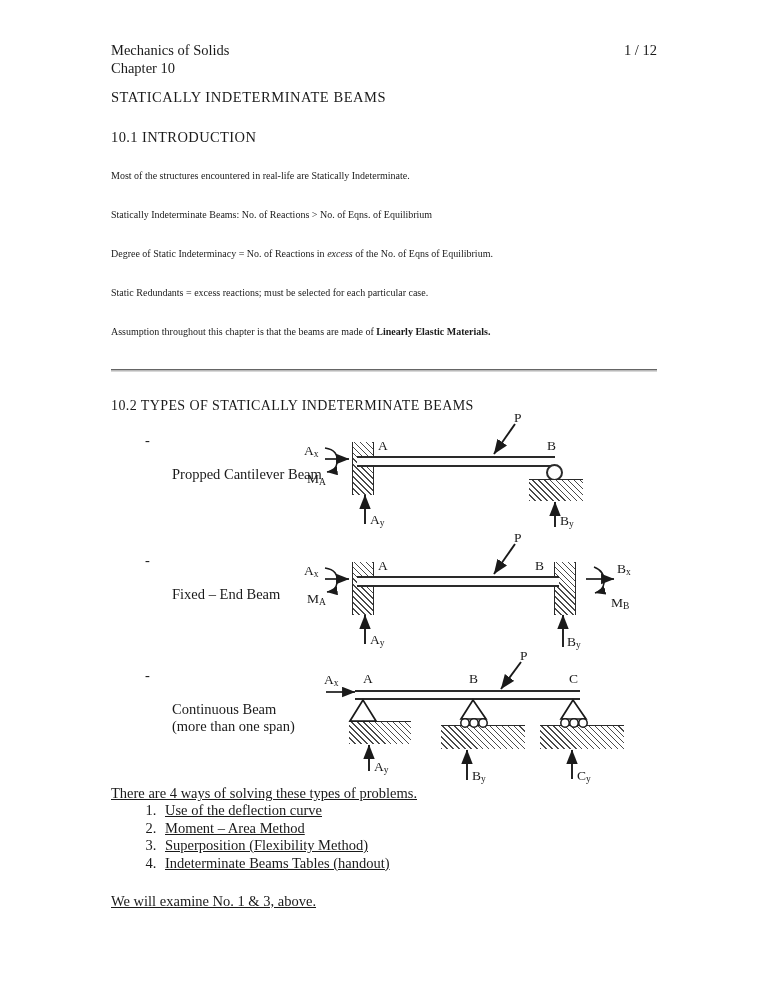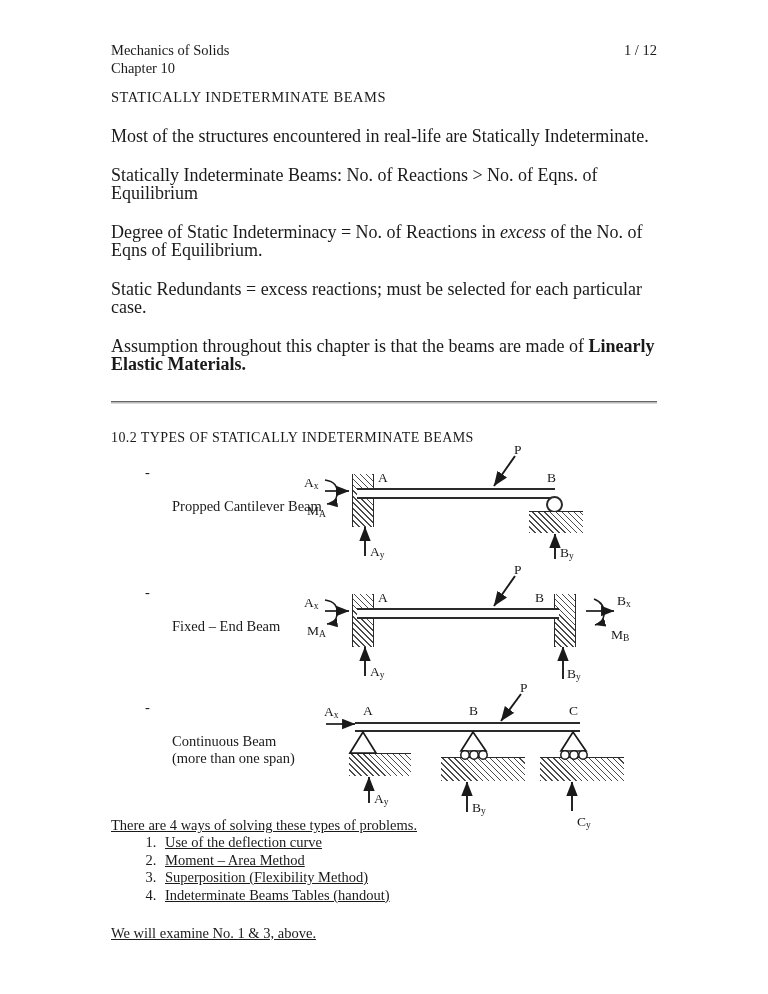--- a/index.html
+++ b/index.html
@@ -45,21 +45,21 @@
     letter-spacing: 0.55px;
     margin-top: 12px;
   }
 
   .sec-head {
     font-size: 14.5px;
     letter-spacing: 0.4px;
     margin-top: 23px;
   }
   p.para {
-    font-size: 18px;
+    font-size: 10px;
     line-height: 18px;
     margin: 0;
     margin-top: 21px;
   }
   b.bi { font-weight: normal; font-style: italic; }
 
   hr.rule {
     border: 0;
     border-top: 2px groove #b9b9b9;
     border-bottom: 1px solid #d8d8d8;
@@ -157,20 +157,21 @@
   <div class="content">
 
     <div class="hdr">
       <div>Mechanics of Solids</div>
       <div>Chapter 10</div>
       <div class="pageno">1 / 12</div>
     </div>
 
     <div class="doc-title">STATICALLY  INDETERMINATE  BEAMS</div>
 
+    <div class="sec-head">10.1   INTRODUCTION</div>
 
     <p class="para">Most of the structures encountered in real-life are Statically Indeterminate.</p>
 
     <p class="para">Statically Indeterminate Beams:  No. of Reactions  &gt;  No. of Eqns. of Equilibrium</p>
 
     <p class="para"><span>Degree of Static Indeterminacy = No. of Reactions in </span><b class="bi">excess</b><span> of the No. of Eqns of Equilibrium.</span></p>
 
     <p class="para">Static Redundants = excess reactions; must be selected for each particular case.</p>
 
     <p class="para"><span>Assumption throughout this chapter is that the beams are made of </span><b>Linearly Elastic Materials.</b></p>
@@ -322,21 +323,21 @@
           <line x1="410" y1="3" x2="390" y2="30" stroke="#1a1a1a" stroke-width="1.9" marker-end="url(#ah3)"></line>
         </svg>
 
         <div class="lbl" style="left:213px; top:14px;"><span>A</span><sub>x</sub></div>
         <div class="lbl" style="left:252px; top:13px;">A</div>
         <div class="lbl" style="left:358px; top:13px;">B</div>
         <div class="lbl" style="left:458px; top:13px;">C</div>
         <div class="lbl" style="left:409px; top:-10px;">P</div>
         <div class="lbl" style="left:263px; top:101px;"><span>A</span><sub>y</sub></div>
         <div class="lbl" style="left:361px; top:110px;"><span>B</span><sub>y</sub></div>
-        <div class="lbl" style="left:466px; top:124px;"><span>C</span><sub>y</sub></div>
+        <div class="lbl" style="left:466px; top:110px;"><span>C</span><sub>y</sub></div>
       </div>
     </div>
 
     <div style="margin-top:4px;text-decoration:underline;">
       <div style="font-size:14.5px;">There are 4 ways of solving these types of problems.</div>
       <ol class="ways">
         <li>Use of the deflection curve</li>
         <li>Moment – Area Method</li>
         <li>Superposition (Flexibility Method)</li>
         <li>Indeterminate Beams Tables  (handout)</li>

